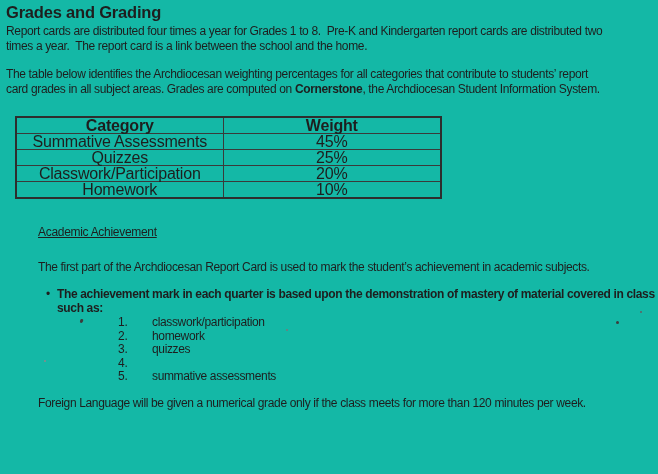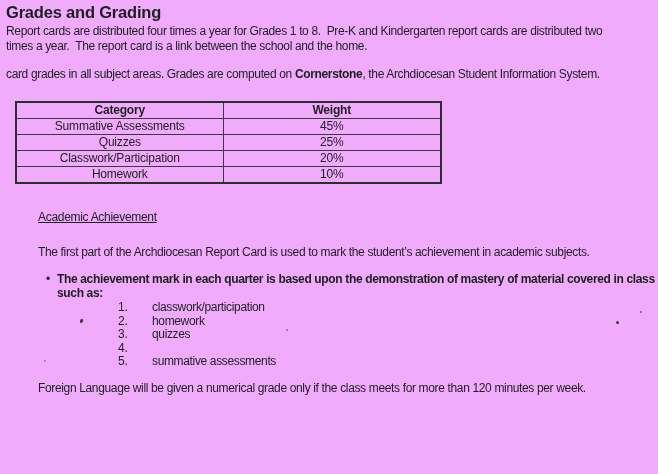--- a/index.html
+++ b/index.html
@@ -3,21 +3,21 @@
 <meta charset="utf-8">
 <style>
   html, body { margin: 0; padding: 0; background: #ffffff; }
   .page {
     position: relative;
     width: 658px;
     height: 474px;
     box-sizing: border-box;
     padding: 3px 2px 0 6px;
     overflow: hidden;
-    background: #f0abfc;
+    background: #14b8a6;
     font-family: "Liberation Sans", "DejaVu Sans", sans-serif;
     color: #1e1e1e;
   }
   .line {
     white-space: pre;
     font-size: 12px;
     line-height: 15px;
     letter-spacing: -0.35px;
   }
   .title {
@@ -35,21 +35,21 @@
     table-layout: fixed;
     width: 425px;
     margin: 19px 0 0 9px;
     border: 2px solid #2e2e2e;
   }
   .wt th, .wt td {
     border: 1px solid #3a3a3a;
     padding: 0;
     height: 15px;
     text-align: center;
-    font-size: 12px;
+    font-size: 16px;
     line-height: 13px;
     letter-spacing: -0.2px;
     font-weight: normal;
   }
   .wt th { font-weight: bold; }
   .wt tr.total td { font-weight: bold; }
   .c1 { width: 207px; }
   .c2 { width: 218px; }
 
   .section { margin: 26px 0 0 32px; }
@@ -91,20 +91,21 @@
 <div class="page">
 
   <div class="title">Grades and Grading</div>
 
   <div class="para p1">
     <div class="line">Report cards are distributed four times a year for Grades 1 to 8.  Pre-K and Kindergarten report cards are distributed two</div>
     <div class="line">times a year.  The report card is a link between the school and the home.</div>
   </div>
 
   <div class="para p2">
+    <div class="line">The table below identifies the Archdiocesan weighting percentages for all categories that contribute to students’ report</div>
     <div class="line"><span>card grades in all subject areas. Grades are computed on </span><span class="b">Cornerstone</span><span>, the Archdiocesan Student Information System.</span></div>
   </div>
 
   <table class="wt">
     <colgroup>
         <col class="c1">
         <col class="c2">
       </colgroup>
     <tbody>
       <tr>

